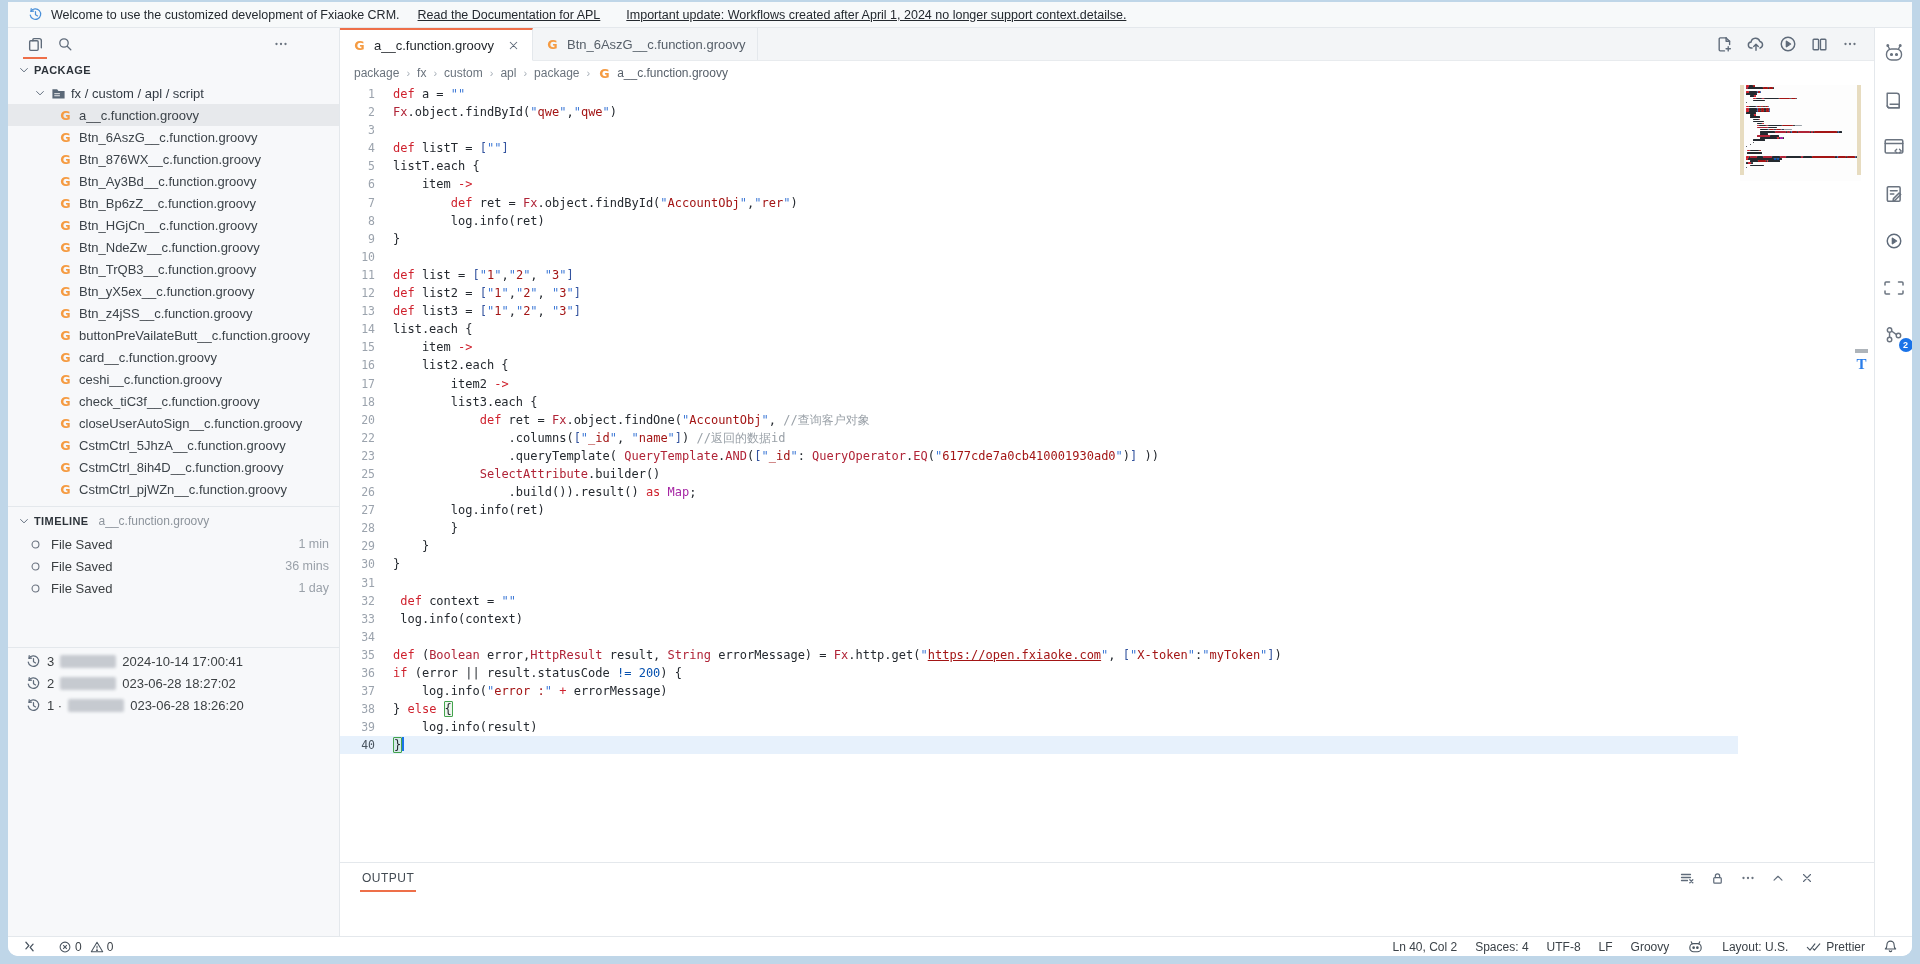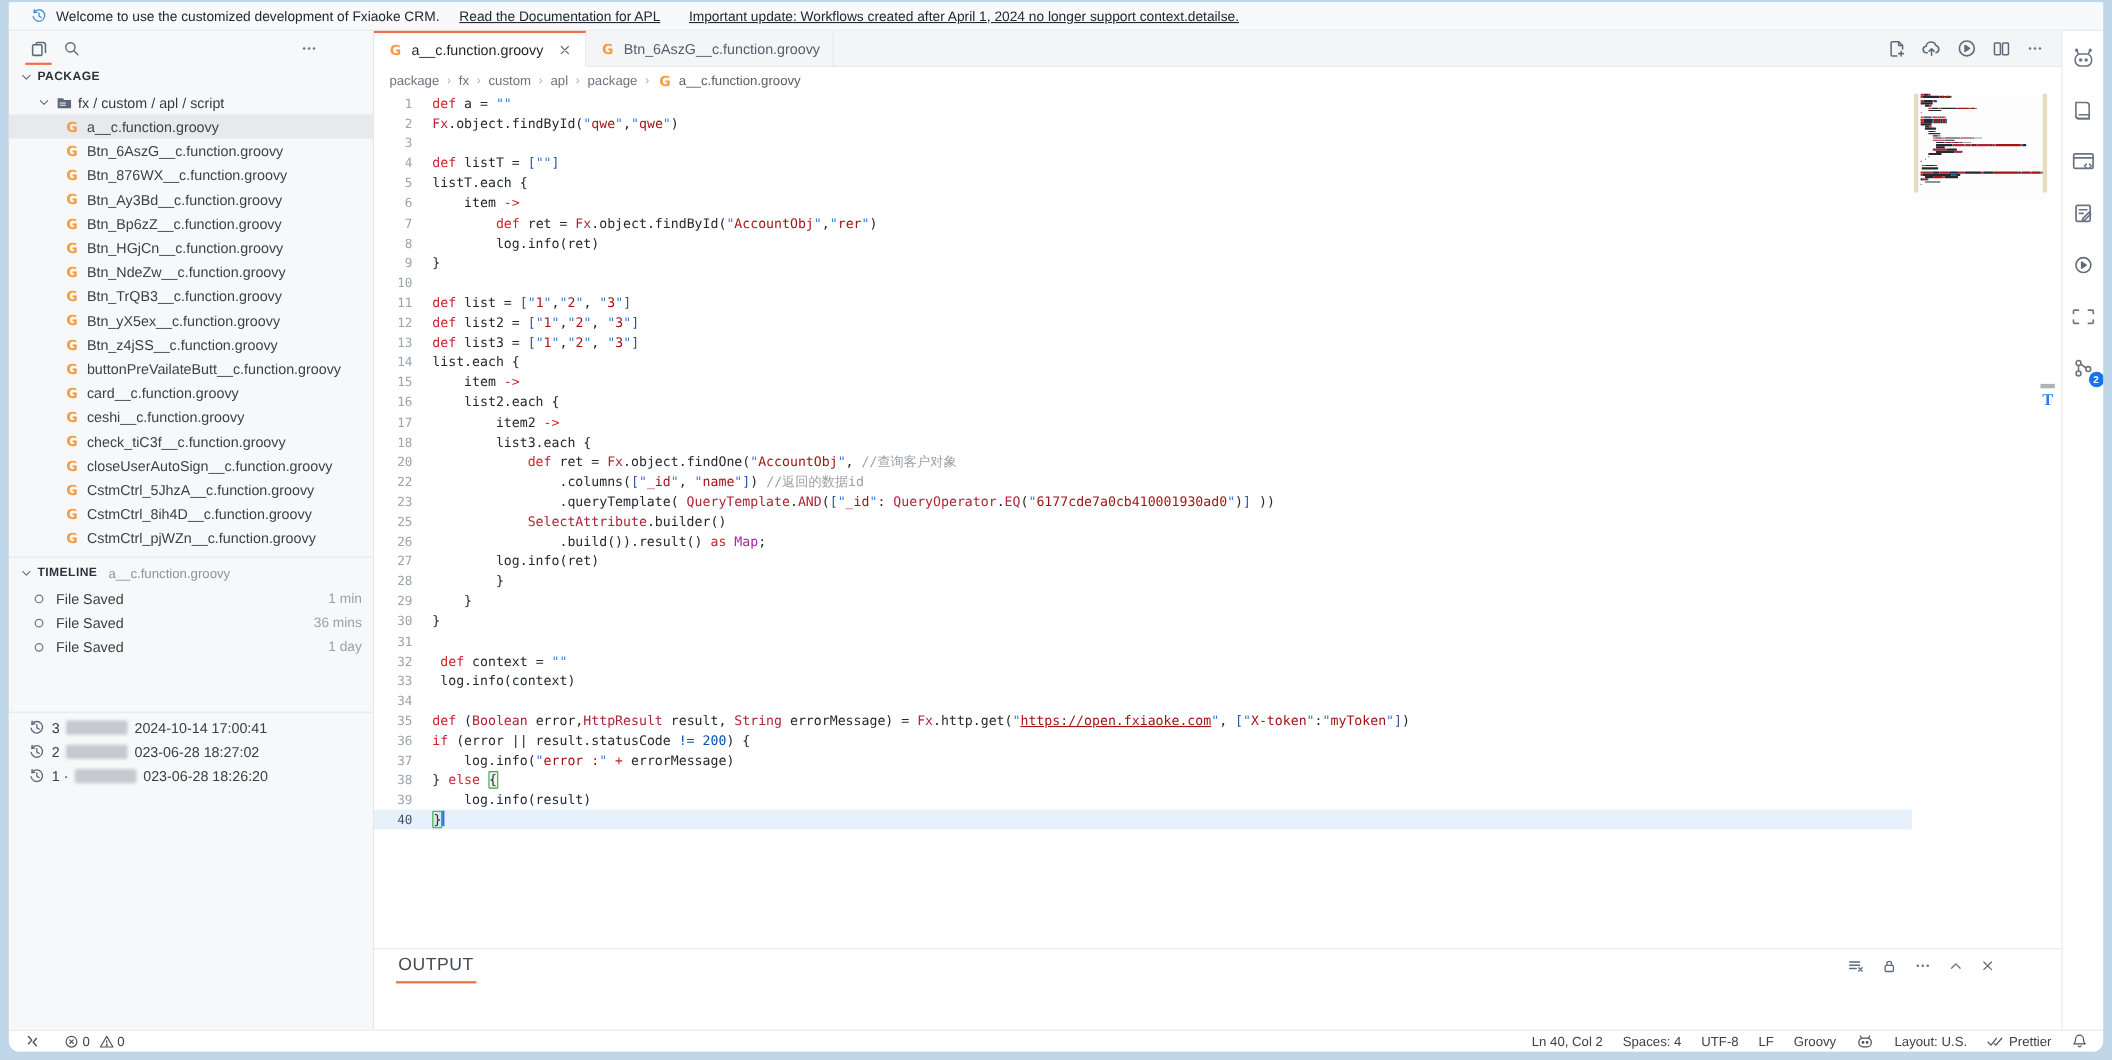--- a/index.html
+++ b/index.html
@@ -76,21 +76,21 @@
   .minimap::before { left:0; } .minimap::after { right:0; }
   .mm-row { height:2.1px; display:flex; margin-left:6px; }
   .mm-seg { height:1.5px; border-radius:.5px; }
   .scroll-deco { position:absolute; right:5px; top:264px; width:15px; text-align:center; }
   .scroll-deco .bar { width:13px; height:4px; background:#aeb4ba; margin:0 auto 3px; }
   .scroll-deco .tmark { color:#2b7de9; font-weight:bold; font-size:15px; font-family:"Liberation Serif",serif; }
 
   
   .panel { flex:0 0 74px; border-top:1px solid #e4e8ec; background:#fff; }
   .panel-head { height:30px; display:flex; align-items:center; padding:0 14px 0 20px; }
-  .panel-tab { position:relative; font-size:16px; letter-spacing:.5px; color:#424a52; padding:7px 2px; cursor:pointer; }
+  .panel-tab { position:relative; font-size:12px; letter-spacing:.5px; color:#424a52; padding:7px 2px; cursor:pointer; }
   .panel-tab::after { content:""; position:absolute; left:0; right:0; bottom:0; height:2px; background:#ee6f49; }
   .panel-actions { margin-left:auto; display:flex; align-items:center; gap:15px; padding-right:46px; }
 
   
   .rightbar { width:38px; flex:0 0 38px; background:#fff; border-left:1px solid #e4e8ec;
               display:flex; flex-direction:column; align-items:center; padding-top:14px; gap:25px; }
   .rb-item { position:relative; width:24px; height:22px; display:flex; align-items:center; justify-content:center; cursor:pointer; }
   .badge { position:absolute; right:-7px; bottom:-6px; min-width:14px; height:14px; border-radius:8px;
            background:#1a73e8; color:#fff; font-size:9px; display:flex; align-items:center; justify-content:center; font-weight:bold; }
 

